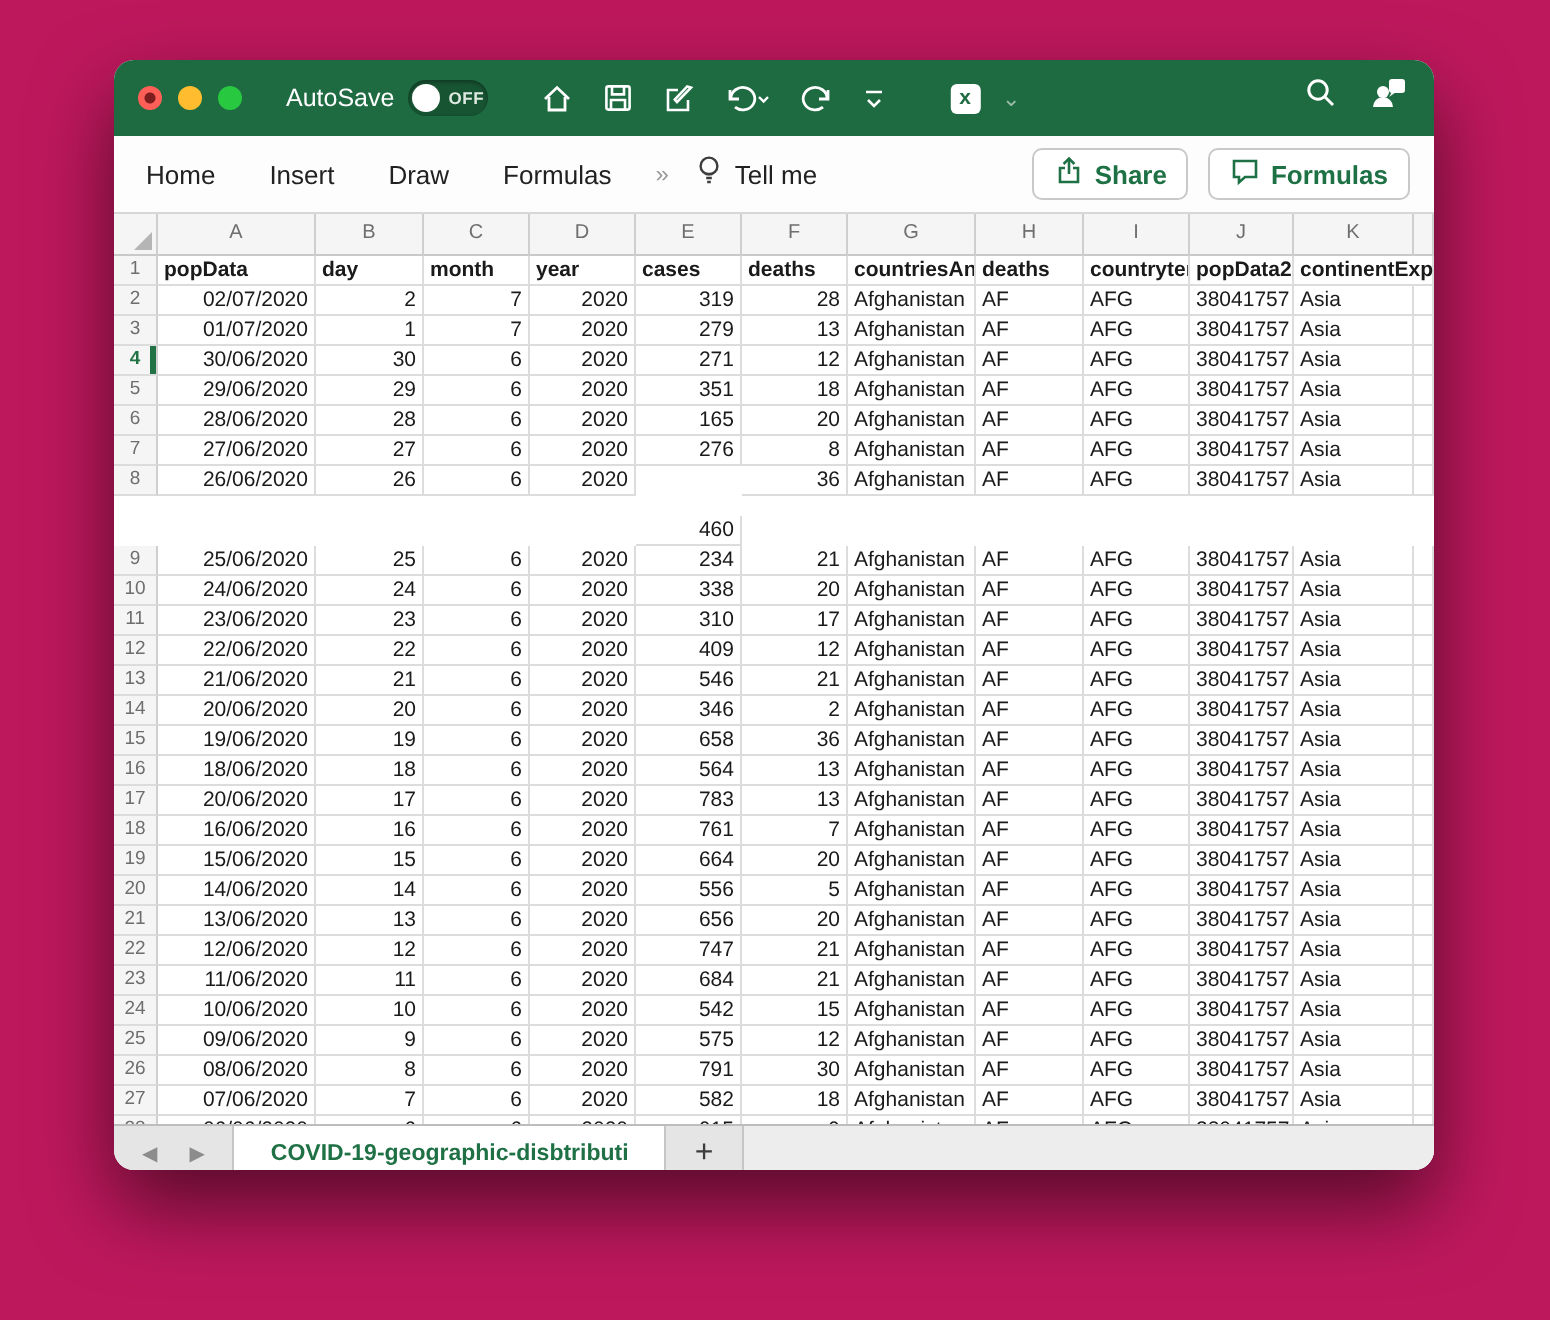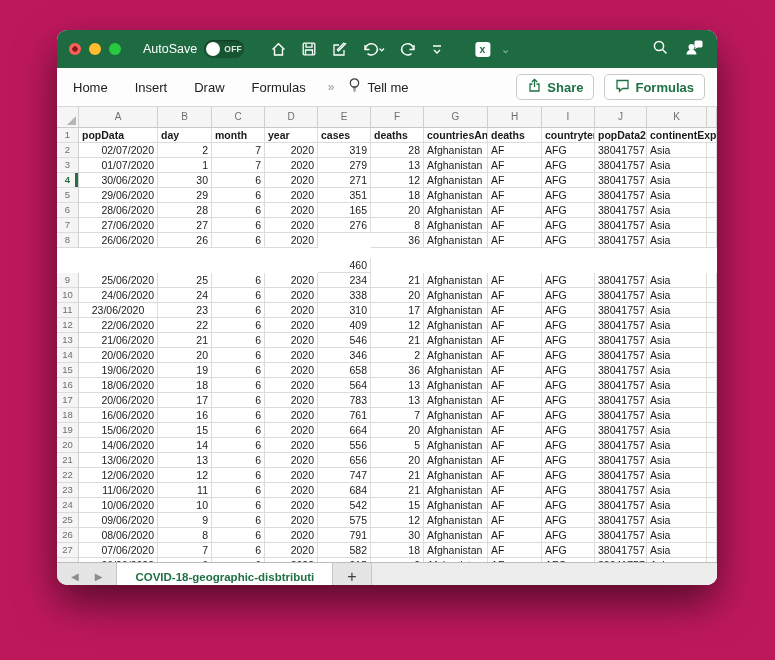--- a/index.html
+++ b/index.html
@@ -359,21 +359,21 @@
           <div class="c r" style="width: 53px;">20</div>
           <div class="c l" style="width: 64px;">Afghanistan</div>
           <div class="c l" style="width: 54px;">AF</div>
           <div class="c l" style="width: 53px;">AFG</div>
           <div class="c r" style="width: 52px;">38041757</div>
           <div class="c l" style="width: 60px;">Asia</div>
           <div class="c" style="width: 10px;"></div>
         </div>
         <div class="grow">
           <div class="rn" style="width: 22px;">11</div>
-          <div class="c r" style="width: 79px; text-align: center;">23/06/2020</div>
+          <div class="c r" style="width: 79px;">23/06/2020</div>
           <div class="c r" style="width: 54px;">23</div>
           <div class="c r" style="width: 53px;">6</div>
           <div class="c r" style="width: 53px;">2020</div>
           <div class="c r" style="width: 53px;">310</div>
           <div class="c r" style="width: 53px;">17</div>
           <div class="c l" style="width: 64px;">Afghanistan</div>
           <div class="c l" style="width: 54px;">AF</div>
           <div class="c l" style="width: 53px;">AFG</div>
           <div class="c r" style="width: 52px;">38041757</div>
           <div class="c l" style="width: 60px;">Asia</div>
@@ -636,21 +636,21 @@
             <div class="c" style="width: 10px;"></div>
           </div>
         </div>
       </div>
 
     <div class="tabbar">
       <div class="sheet-nav">
         <span>◀</span>
         <span>▶</span>
       </div>
-      <div class="sheet-tab">COVID-18-geographic-disbtributi</div>
+      <div class="sheet-tab">COVID-19-geographic-disbtributi</div>
       <div class="add-sheet">+</div>
       <div class="tab-rest"></div>
     </div>
 
     <div class="statusbar">
       <span class="view-ic active">
           <svg width="14" height="14" viewBox="0 0 14 14" fill="none" stroke="#fff" stroke-width="1.2">
             <rect x="1" y="1" width="12" height="12"></rect>
             <path d="M1 5 H13 M1 9 H13 M5 1 V13 M9 1 V13"></path>
           </svg>

